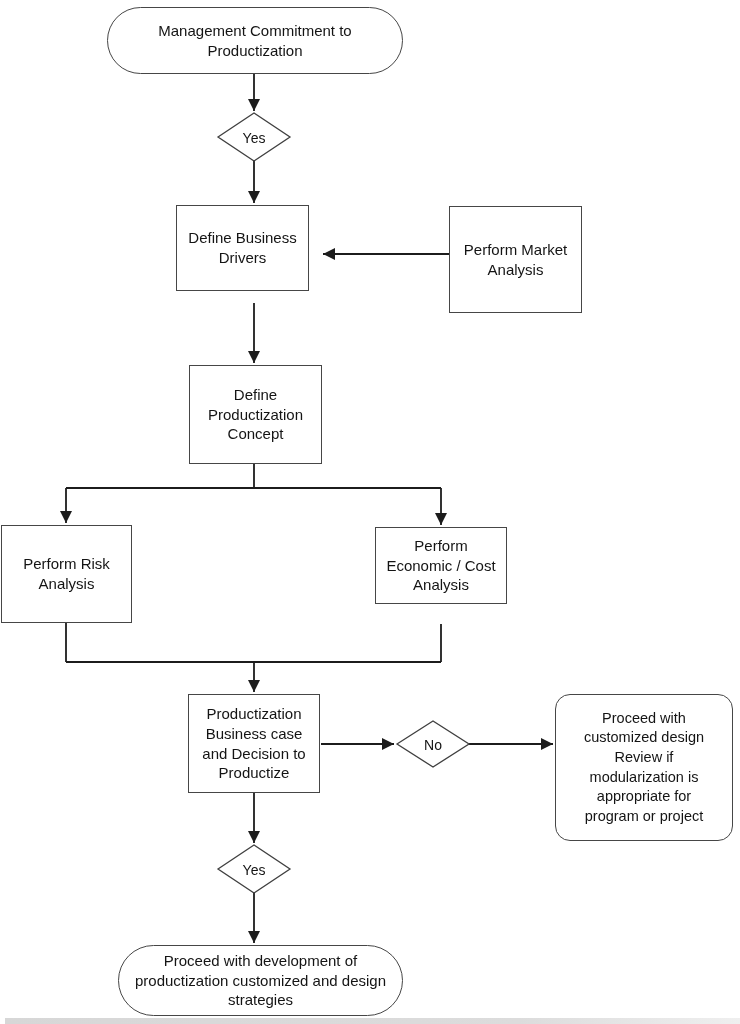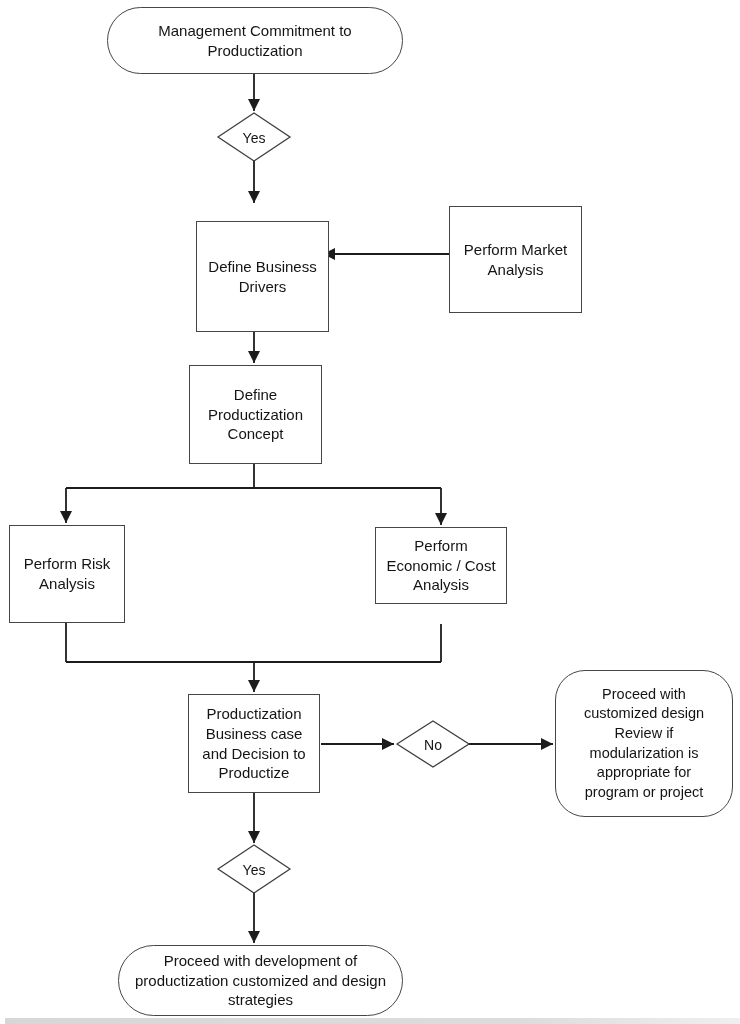--- a/index.html
+++ b/index.html
@@ -23,21 +23,21 @@
     text-align: center;
     background: #ffffff;
     border: 1.5px solid #464646;
     color: #141414;
     font-size: 15px;
     line-height: 1.33;
     white-space: pre-line;
     z-index: 2;
   }
   .stadium { border-radius: 36px; }
-  .rounded { border-radius: 30px; }
+  .rounded { border-radius: 15px; margin-top: 24px; }
   .dlabel {
     position: absolute;
     width: 60px;
     text-align: center;
     font-size: 14px;
     color: #141414;
     z-index: 3;
     white-space: pre-line;
   }
   .bottom-strip {
@@ -80,31 +80,31 @@
     <line class="edge" x1="254" y1="893" x2="254" y2="943" marker-end="url(#arrow)"></line>
 
     <polygon class="diamond" points="218,137 254,113 290,137 254,161"></polygon>
     <polygon class="diamond" points="397,744 433,721 469,744 433,767"></polygon>
     <polygon class="diamond" points="218,869 254,845 290,869 254,893"></polygon>
   </svg>
 
   <div class="node stadium" style="left:107px; top:7px; width:296px; height:67px; padding:16px 26px;">Management Commitment to
 Productization</div>
 
-  <div class="node" style="left:196px; top:205px; width:133px; height:111px;margin-top:16px;">Define Business
+  <div class="node" style="left:176px; top:205px; width:133px; height:86px;">Define Business
 Drivers</div>
 
   <div class="node" style="left:449px; top:206px; width:133px; height:107px;">Perform Market
 Analysis</div>
 
   <div class="node" style="left:189px; top:365px; width:133px; height:99px;text-align:center;">Define
 Productization
 Concept</div>
 
-  <div class="node" style="left:1px; top:525px; width:116px; height:98px;margin-left:8px;">Perform Risk
+  <div class="node" style="left:1px; top:525px; width:131px; height:98px;">Perform Risk
 Analysis</div>
 
   <div class="node" style="left:375px; top:527px; width:132px; height:77px;">Perform
 Economic / Cost
 Analysis</div>
 
   <div class="node" style="left:188px; top:694px; width:132px; height:99px;">Productization
 Business case
 and Decision to
 Productize</div>

